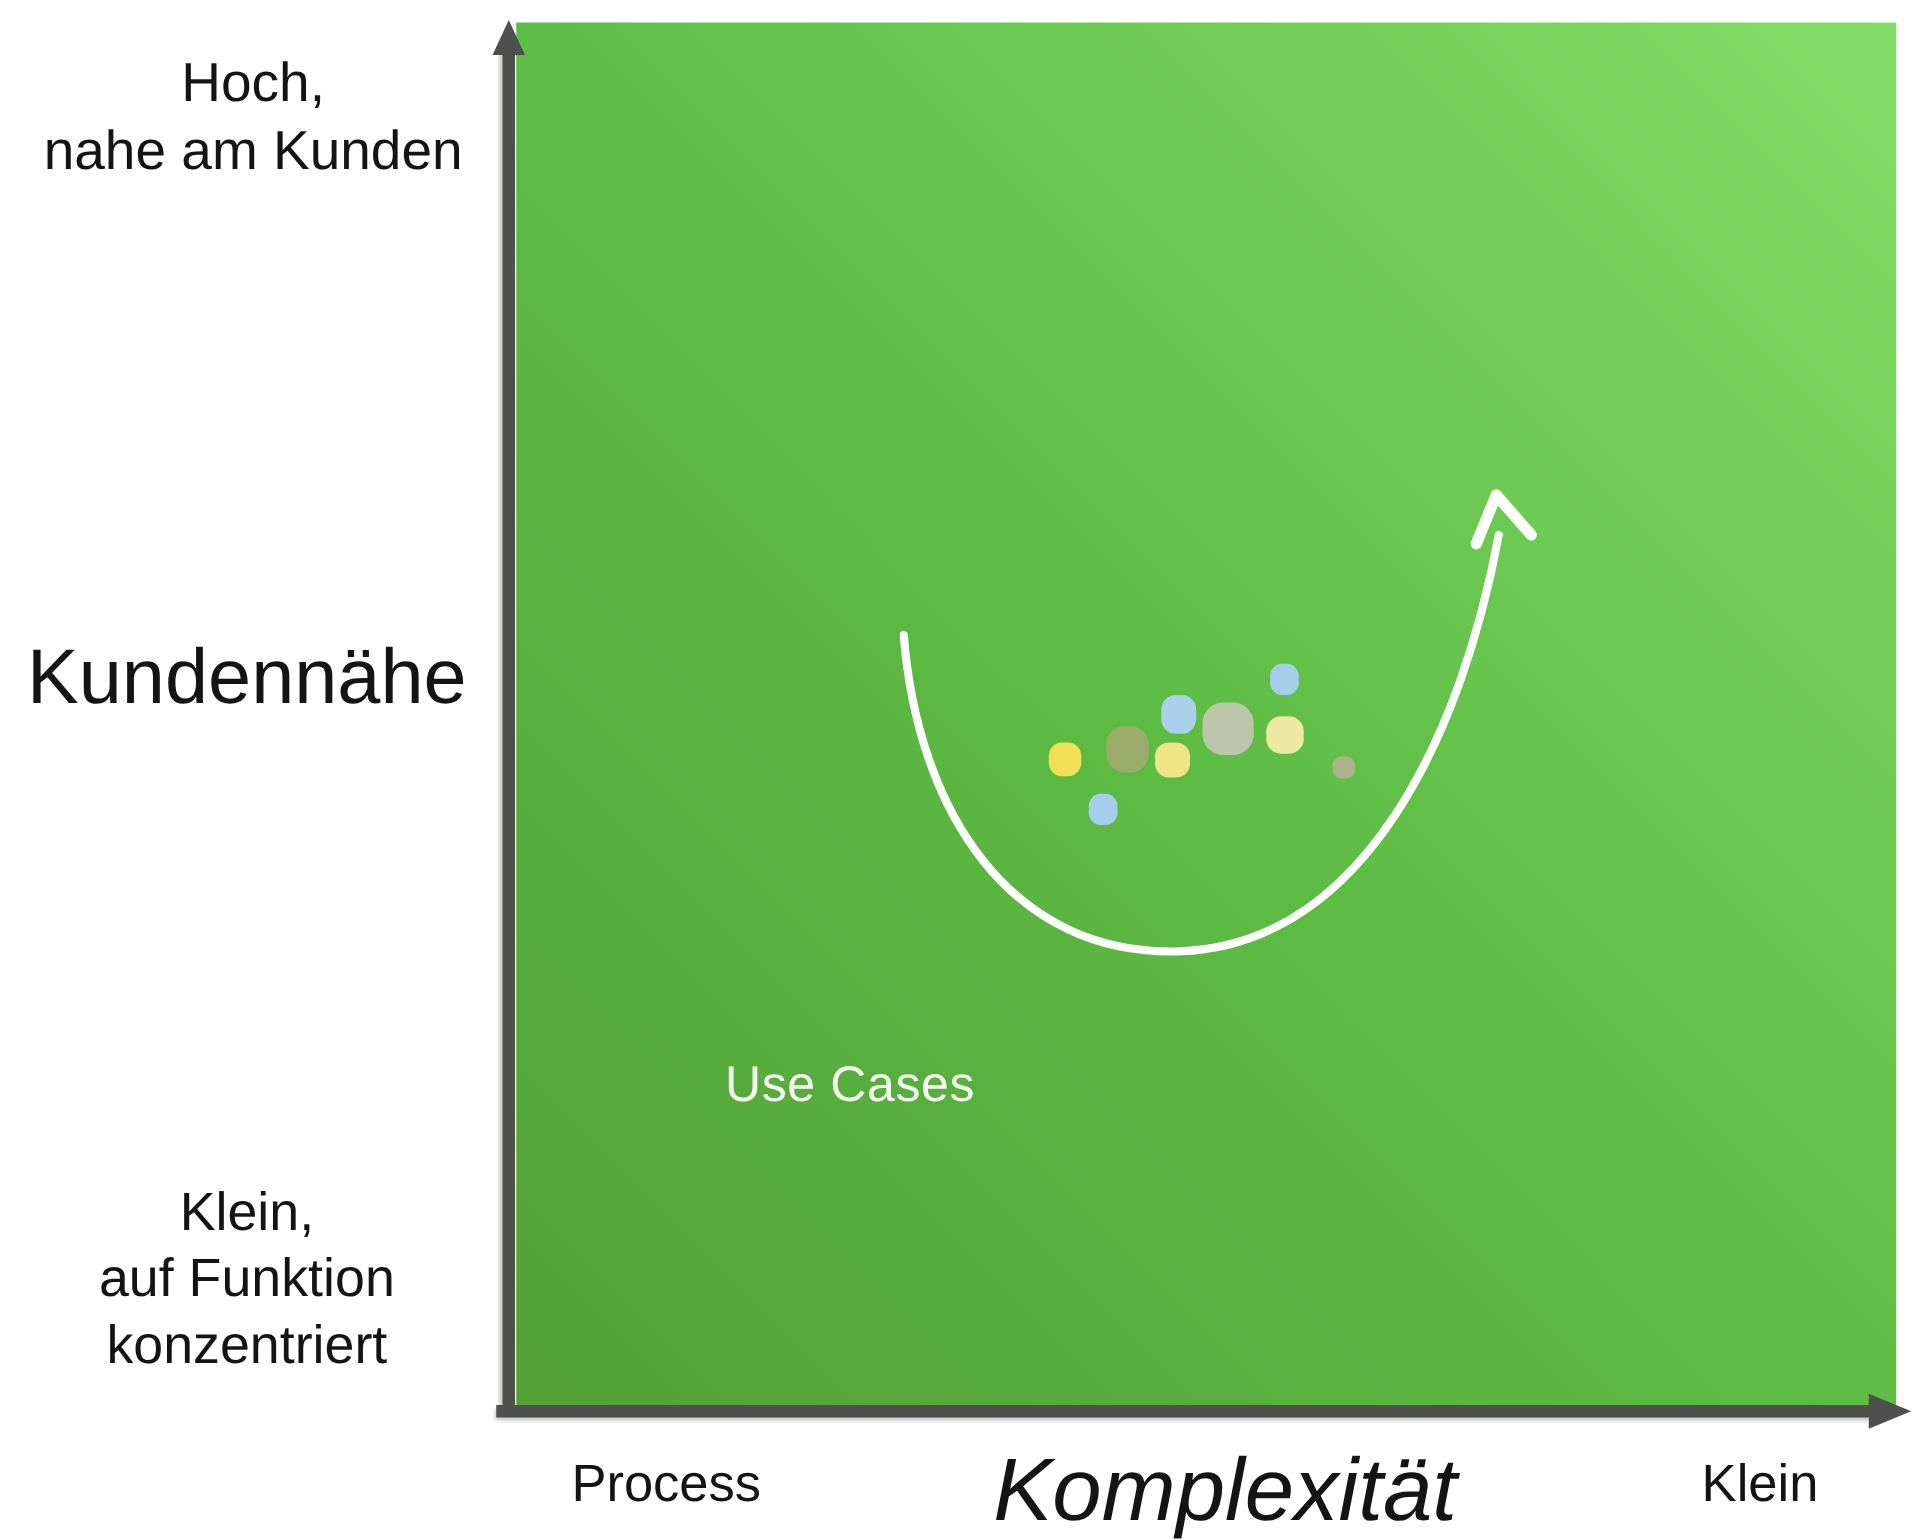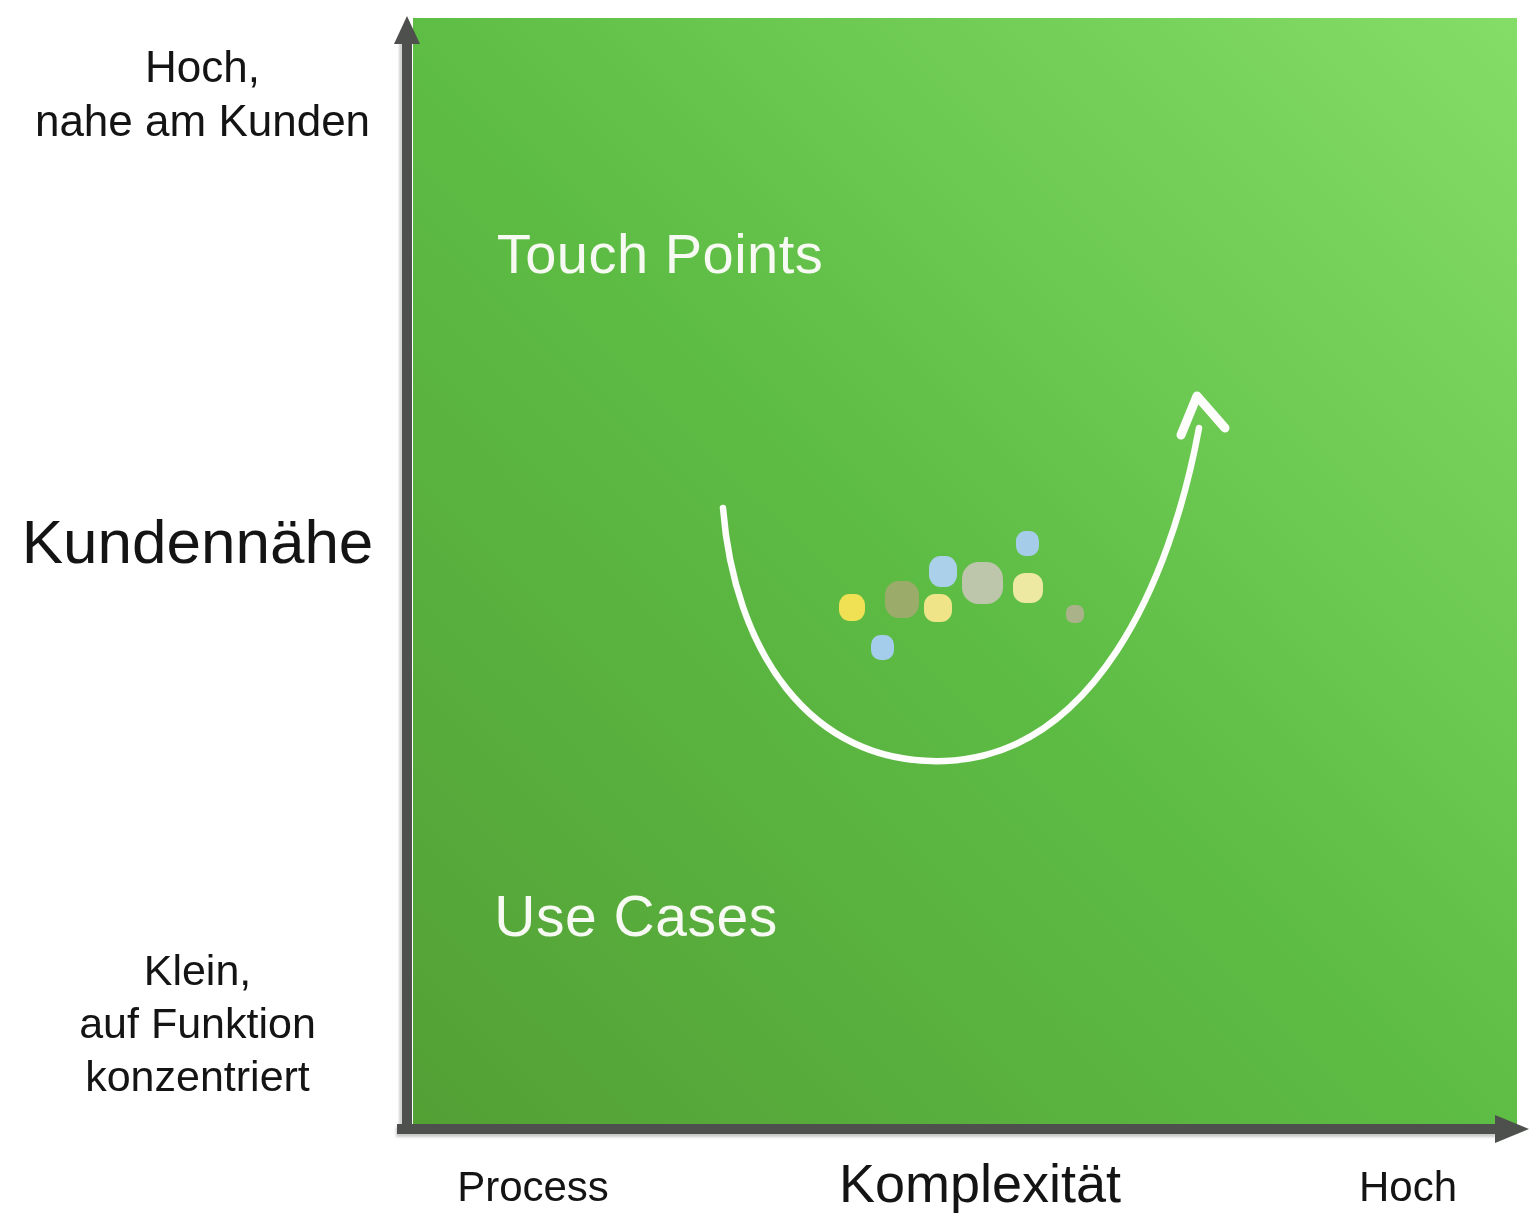--- a/index.html
+++ b/index.html
@@ -26,31 +26,31 @@
     border-top:14px solid transparent;border-bottom:14px solid transparent;
     border-left:34px solid var(--axis);
   }
 
   
   .black-label{position:absolute;color:var(--label-dark);text-align:center;}
   #y-top-label{left:10px;top:40px;width:385px;font-size:44px;line-height:54px;}
   #y-main-label{left:0px;top:508px;width:395px;font-size:62px;line-height:68px;}
   #y-bottom-label{left:5px;top:944px;width:385px;font-size:43px;line-height:53px;}
   #x-left-label{left:433px;top:1163px;width:200px;font-size:42px;}
-  #x-main-label{left:760px;top:1152px;width:440px;font-size:54px;}
+  #x-main-label{left:760px;top:1152px;width:440px;font-size:71px;font-style:italic;}
   #x-right-label{left:1308px;top:1163px;width:200px;font-size:42px;}
 
   
   .quad-label{
     position:absolute;color:var(--label-light);text-align:center;
     font-weight:300;letter-spacing:0.5px;
   }
   #q-top-left{left:460px;top:222px;width:400px;font-size:56px;line-height:64px;}
   #q-top-right{left:1005px;top:180px;width:446px;font-size:56px;line-height:75px;}
-  #q-bottom-left{left:436px;top:836px;width:400px;font-size:57px;line-height:64px;margin-top:48px;}
+  #q-bottom-left{left:480px;top:836px;width:400px;font-size:40px;line-height:64px;}
   #q-bottom-right{left:1000px;top:792px;width:460px;font-size:56px;line-height:76px;}
 
   
   .dot{position:absolute;border-radius:40%;}
 
   
   #curve-svg{position:absolute;left:0;top:0;width:1536px;height:1232px;pointer-events:none;}
 </style>
 </head>
 <body>
@@ -72,23 +72,22 @@
   <div id="y-bottom-label" class="black-label">
     <div>Klein,</div>
     <div>auf Funktion</div>
     <div>konzentriert</div>
   </div>
 
   <div id="y-main-label" class="black-label">Kundennähe</div>
 
   <div id="x-left-label" class="black-label">Process</div>
   <div id="x-main-label" class="black-label">Komplexität</div>
-  <div id="x-right-label" class="black-label">Hoch</div>
+  <div id="x-right-label" class="black-label">Klein</div>
 
-  <div id="q-top-left" class="quad-label">Touch Points</div>
 
 
   <div id="q-bottom-left" class="quad-label">Use Cases</div>
 
 
   <div id="dots-layer">
       <div class="dot" style="left: 839px; top: 594px; width: 26px; height: 27px; background: rgb(240, 225, 84);"></div>
       <div class="dot" style="left: 885px; top: 581px; width: 34px; height: 37px; background: rgb(155, 171, 105);"></div>
       <div class="dot" style="left: 929px; top: 556px; width: 28px; height: 31px; background: rgb(170, 208, 234);"></div>
       <div class="dot" style="left: 924px; top: 594px; width: 28px; height: 28px; background: rgb(240, 228, 137);"></div>

